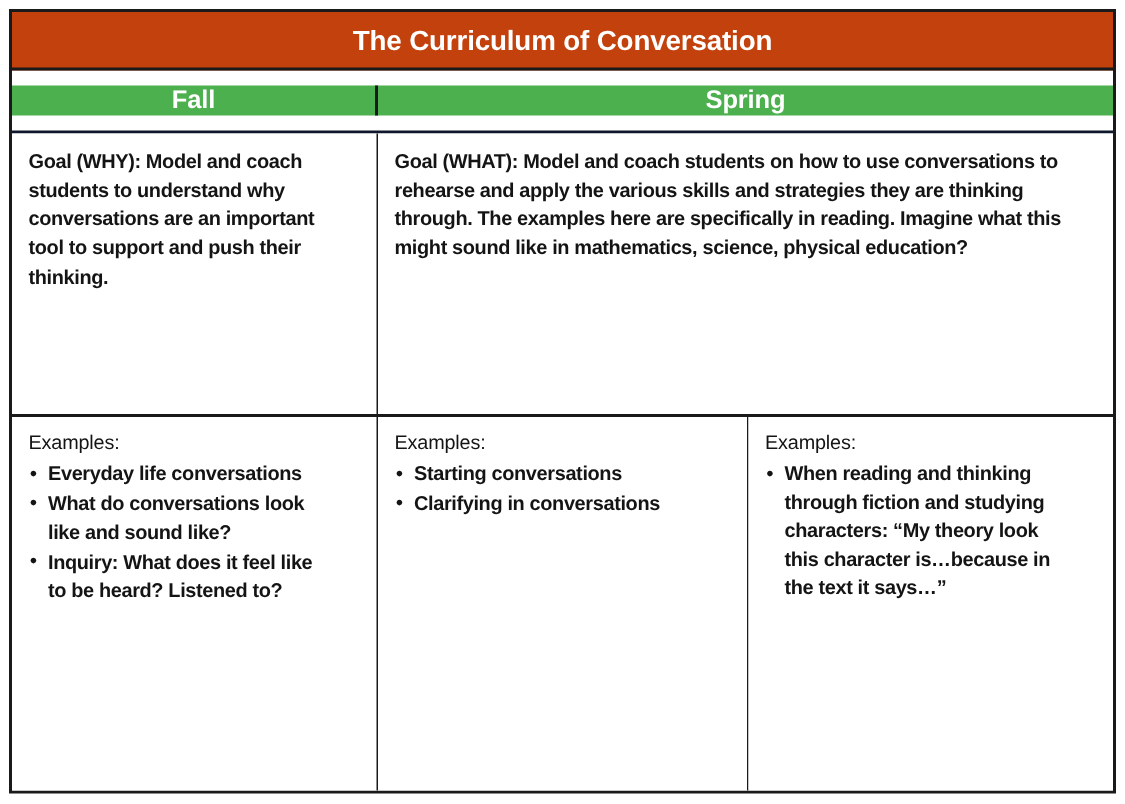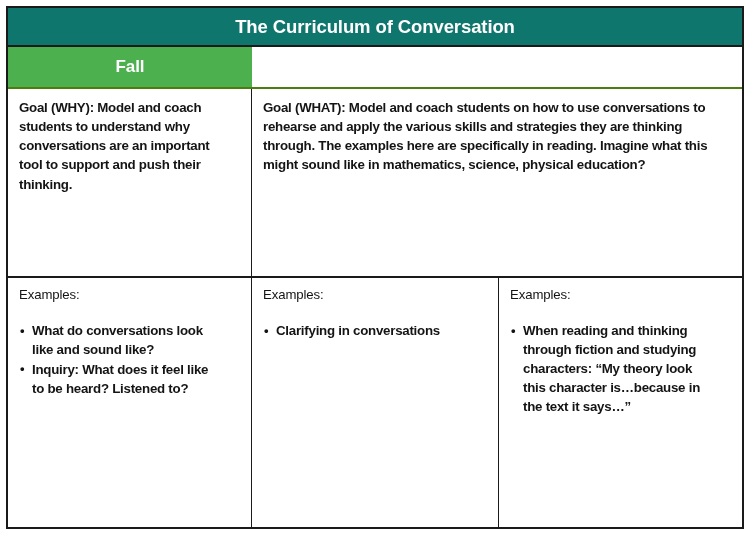--- a/index.html
+++ b/index.html
@@ -28,21 +28,21 @@
     height: 523px;
     border: 2px solid #1a1a1a;
     box-sizing: border-box;
     background: #ffffff;
     display: flex;
     flex-direction: column;
   }
 
   
   .title-bar {
-    background: #0f766e;
+    background: #c2410c;
     height: 39px;
     flex: 0 0 39px;
     display: flex;
     align-items: center;
     justify-content: center;
     border-bottom: 2px solid #1a1a1a;
     box-sizing: border-box;
   }
   .title-text {
     color: #ffffff;
@@ -50,22 +50,23 @@
     font-weight: bold;
     letter-spacing: -0.1px;
     font-family: "Liberation Sans", "DejaVu Sans", sans-serif;
   }
 
   
   .season-row {
     display: flex;
     height: 42px;
     flex: 0 0 42px;
-    border-bottom: 2px solid #4d7c0f;
-    box-sizing: border-box;
+    border-bottom: 2px solid #0f172a;
+    box-sizing: border-box;
+    align-items: center;
   }
   .season-cell {
     background: #4cb04e;
     display: flex;
     align-items: center;
     justify-content: center;
     box-sizing: border-box;
     border-right: 2px solid #1a1a1a;
   }
   .season-cell:last-child { border-right: none; }
@@ -110,21 +111,21 @@
     line-height: 1.44;
     color: #141414;
     letter-spacing: -0.25px;
   }
 
   .examples-label {
     font-size: 13.2px;
     font-weight: normal;
     color: #141414;
     letter-spacing: -0.1px;
-    margin-bottom: 20px;
+    margin-bottom: 5px;
   }
 
   ul.examples-list {
     list-style: none;
     margin: 0;
     padding: 0;
   }
   ul.examples-list li {
     position: relative;
     padding-left: 13px;
@@ -151,42 +152,47 @@
   <div class="table-wrap">
 
     <div class="title-bar">
       <span class="title-text">The Curriculum of Conversation</span>
     </div>
 
     <div class="season-row">
       <div class="season-cell col-1">
         <span class="season-text">Fall</span>
       </div>
+      <div class="season-cell col-3">
+        <span class="season-text">Spring</span>
+      </div>
     </div>
 
     <div class="body-row row-goals">
       <div class="cell col-1">
         <div class="goal-text">Goal (WHY): Model and coach students to understand why conversations are an important tool to support and push their thinking.</div>
       </div>
       <div class="cell col-3">
         <div class="goal-text">Goal (WHAT): Model and coach students on how to use conversations to rehearse and apply the various skills and strategies they are thinking through. The examples here are specifically in reading. Imagine what this might sound like in mathematics, science, physical education?</div>
       </div>
     </div>
 
     <div class="body-row row-examples">
       <div class="cell col-1">
         <div class="examples-label">Examples:</div>
         <ul class="examples-list">
+          <li>Everyday life conversations</li>
           <li>What do conversations look like and sound like?</li>
           <li>Inquiry: What does it feel like to be heard? Listened to?</li>
         </ul>
       </div>
       <div class="cell col-2">
         <div class="examples-label">Examples:</div>
         <ul class="examples-list">
+          <li>Starting conversations</li>
           <li>Clarifying in conversations</li>
         </ul>
       </div>
       <div class="cell col-3">
         <div class="examples-label">Examples:</div>
         <ul class="examples-list">
           <li>When reading and thinking through fiction and studying characters: “My theory look this character is…because in the text it says…”</li>
         </ul>
       </div>
     </div>

